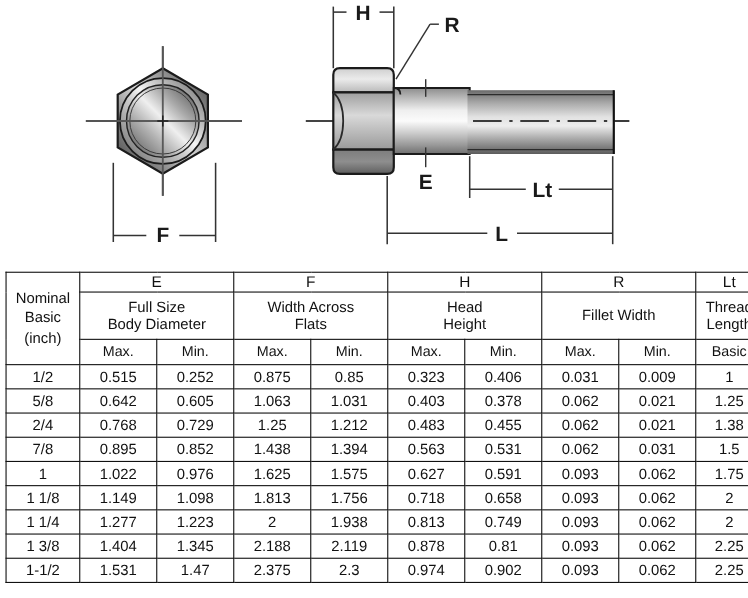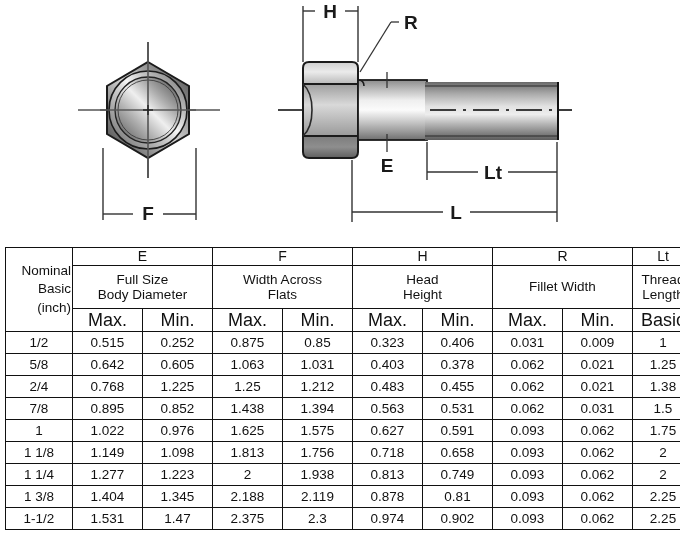--- a/index.html
+++ b/index.html
@@ -26,22 +26,22 @@
     text-align:center;
     vertical-align:middle;
     font-size:13.5px;
     line-height:1.12;
     padding:1px 1px;
     color:#111;
     white-space:nowrap;
   }
   table.spec td.grp{font-size:14px;height:17px;padding:0;}
   table.spec td.sub{font-size:13.5px;height:40px;text-align:center;}
-  table.spec td.minmax{font-size:18px;height:20px;}
-  table.spec td.nominal{font-size:13.5px;height:78px;line-height:1.35;text-align:right;}
+  table.spec td.minmax{font-size:13px;height:20px;}
+  table.spec td.nominal{font-size:13.5px;height:78px;line-height:1.35;}
   table.spec td.datacell{height:19px;font-size:13.5px;}
 
   
   col.c0{width:67px;}
   col.cd{width:70px;}
   col.clt{width:61px;}
 </style>
 </head>
 <body>
 
@@ -320,21 +320,21 @@
           <td class="datacell">1.031</td>
           <td class="datacell">0.403</td>
           <td class="datacell">0.378</td>
           <td class="datacell">0.062</td>
           <td class="datacell">0.021</td>
           <td class="datacell">1.25</td>
         </tr>
         <tr>
           <td class="datacell">2/4</td>
           <td class="datacell">0.768</td>
-          <td class="datacell">1.225</td>
+          <td class="datacell">0.729</td>
           <td class="datacell">1.25</td>
           <td class="datacell">1.212</td>
           <td class="datacell">0.483</td>
           <td class="datacell">0.455</td>
           <td class="datacell">0.062</td>
           <td class="datacell">0.021</td>
           <td class="datacell">1.38</td>
         </tr>
         <tr>
           <td class="datacell">7/8</td>

